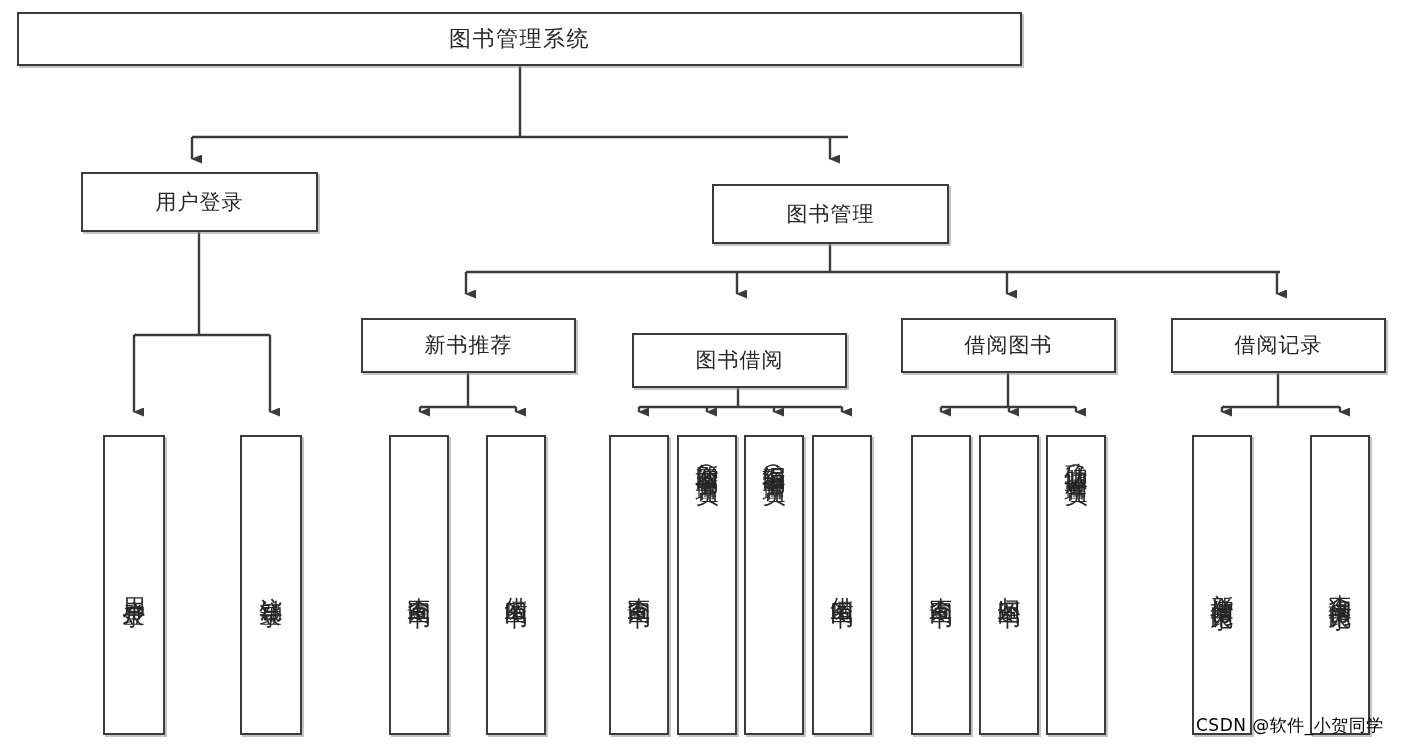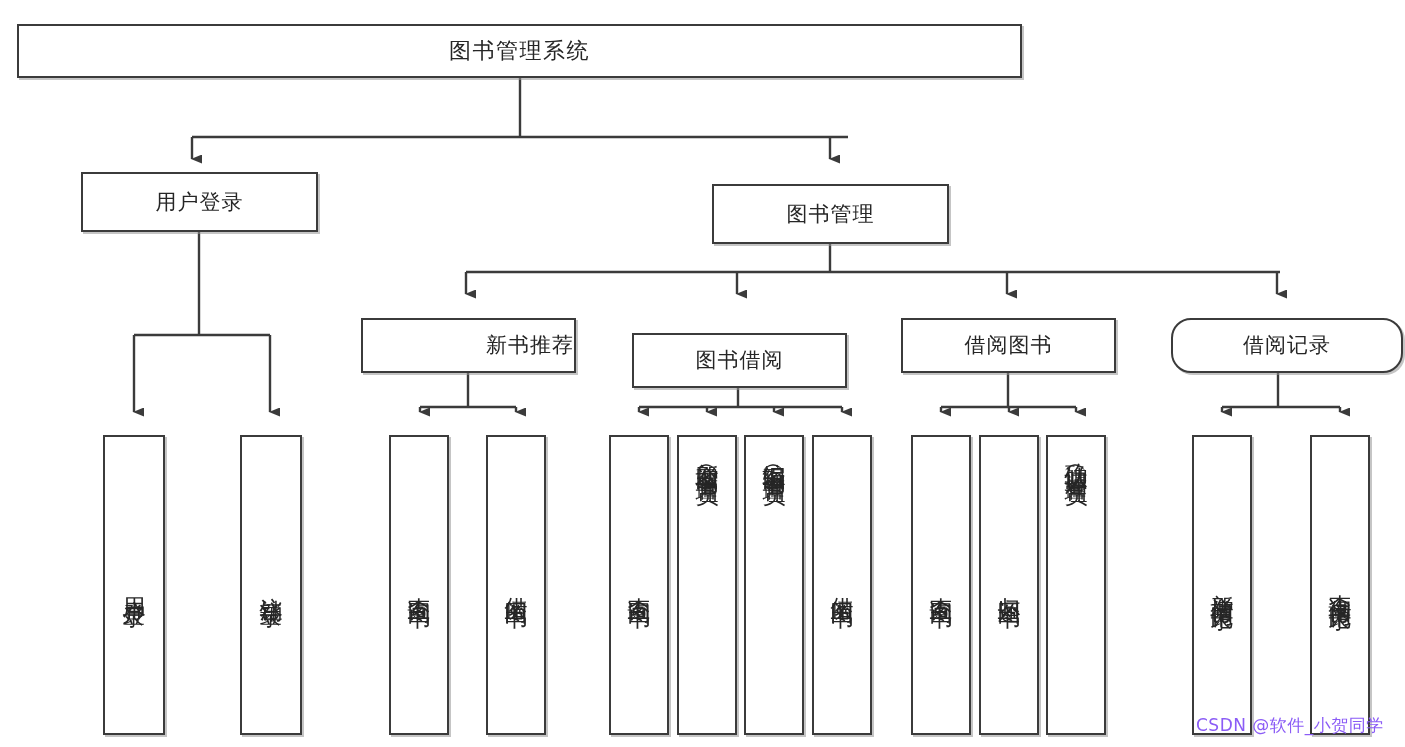--- a/index.html
+++ b/index.html
@@ -68,21 +68,21 @@
   }
   .node.vert.centered {
     align-items: center;
     padding-top: 0;
   }
   .watermark {
     position: absolute;
     left: 1196px;
     top: 714px;
     font-size: 17px;
-    color: #8b5cf6;
+    color: #000000;
     white-space: nowrap;
     letter-spacing: 0.5px;
   }
 </style>
 </head>
 <body>
 
 <div id="diagram-root">
 
   <svg id="edge-layer" viewBox="0 0 1405 747" width="1405" height="747" xmlns="http://www.w3.org/2000/svg">
@@ -128,41 +128,41 @@
       <path d="M1009,407 L1009,412" marker-end="url(#arrowhead)"></path>
       <path d="M1076,407 L1076,412" marker-end="url(#arrowhead)"></path>
 
       <path d="M1278,373 L1278,407"></path>
       <path d="M1222,407 L1340,407"></path>
       <path d="M1222,407 L1222,412" marker-end="url(#arrowhead)"></path>
       <path d="M1340,407 L1340,412" marker-end="url(#arrowhead)"></path>
     </g>
   </svg>
 
-  <div class="node horiz root" style="left:17px; top:12px; width:1005px; height:54px;margin-top:12px;">
+  <div class="node horiz root" style="left:17px; top:12px; width:1005px; height:54px;">
     <span class="label">图书管理系统</span>
   </div>
 
   <div class="node horiz" style="left:81px; top:172px; width:237px; height:60px;">
     <span class="label">用户登录</span>
   </div>
   <div class="node horiz" style="left:712px; top:184px; width:237px; height:60px;">
     <span class="label">图书管理</span>
   </div>
 
-  <div class="node horiz" style="left:361px; top:318px; width:215px; height:55px;justify-content:flex-end;">
+  <div class="node horiz" style="left:361px; top:318px; width:215px; height:55px;">
     <span class="label">新书推荐</span>
   </div>
   <div class="node horiz" style="left:632px; top:333px; width:215px; height:55px;">
     <span class="label">图书借阅</span>
   </div>
   <div class="node horiz" style="left:901px; top:318px; width:215px; height:55px;">
     <span class="label">借阅图书</span>
   </div>
-  <div class="node horiz" style="left:1171px; top:318px; width:232px; height:55px;border-radius:20px;">
+  <div class="node horiz" style="left:1171px; top:318px; width:215px; height:55px;">
     <span class="label">借阅记录</span>
   </div>
 
   <div class="node vert centered" style="left:103px; top:435px; width:62px; height:300px;">
     <span class="label">用户登录</span>
   </div>
   <div class="node vert centered" style="left:240px; top:435px; width:62px; height:300px;">
     <span class="label">注销登录</span>
   </div>
 

